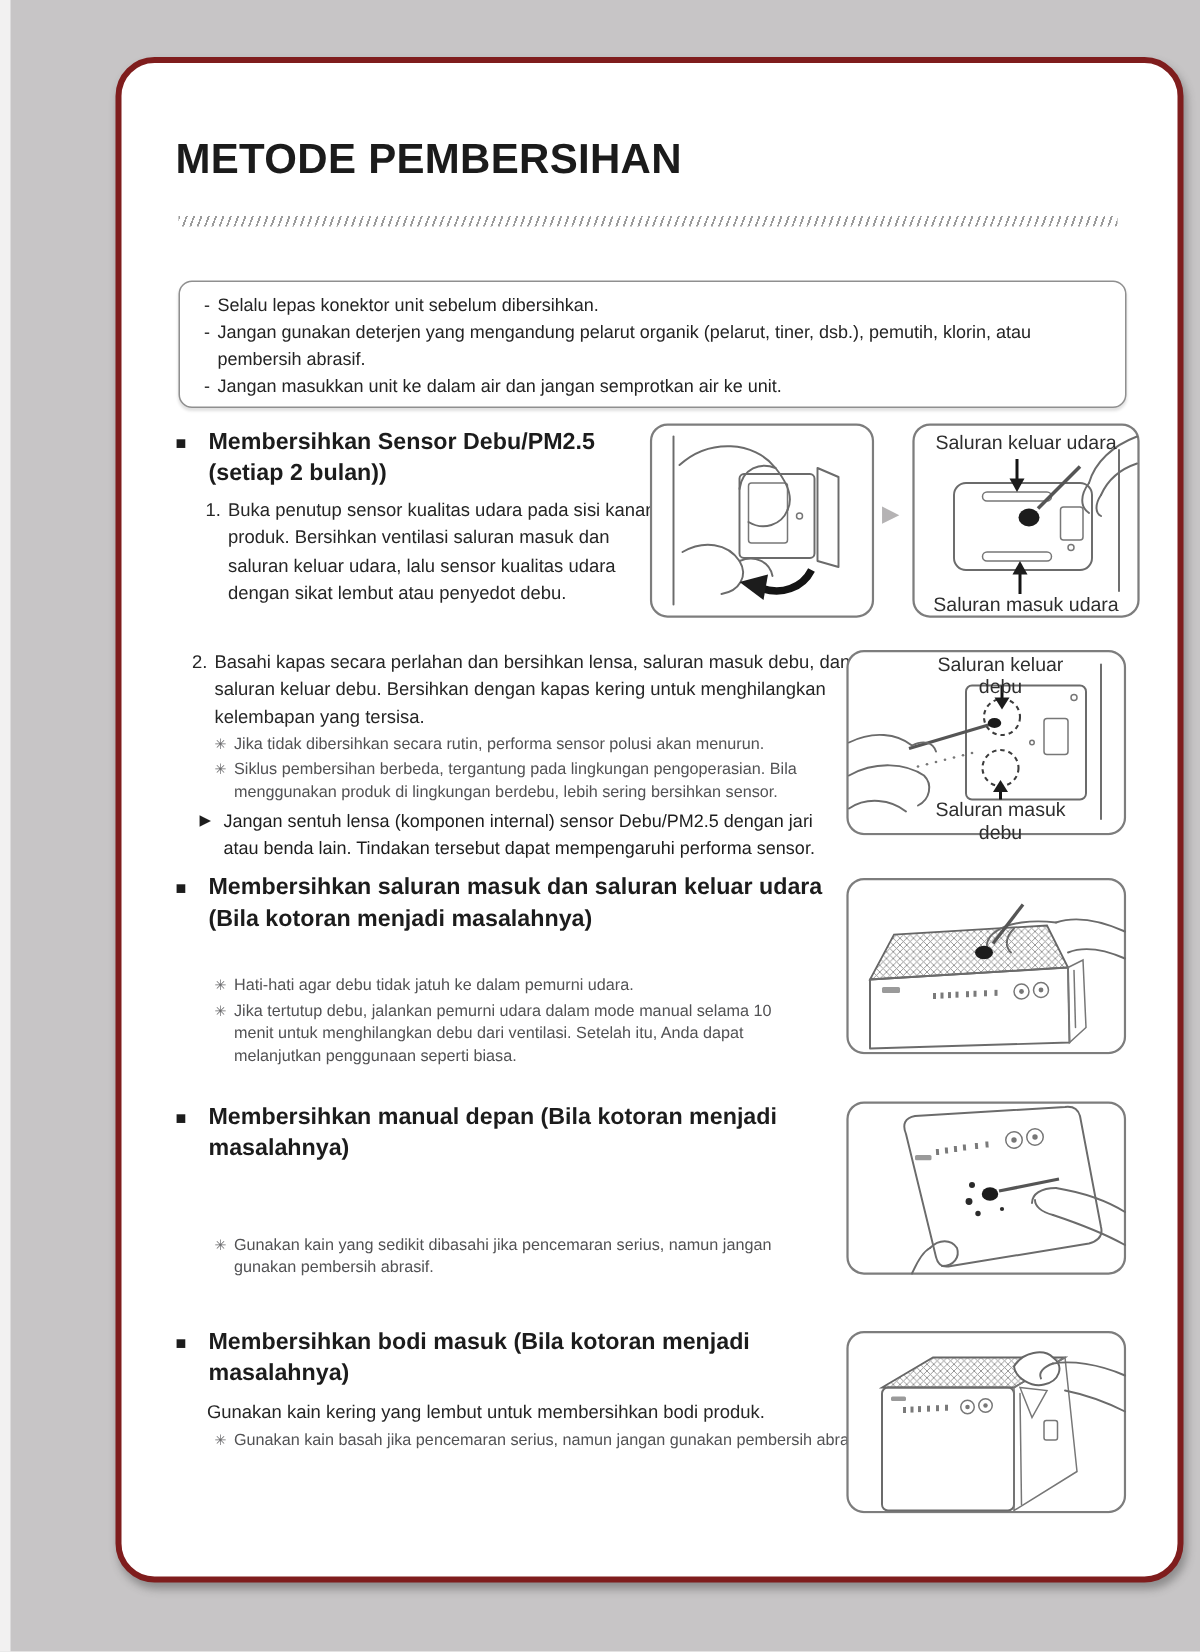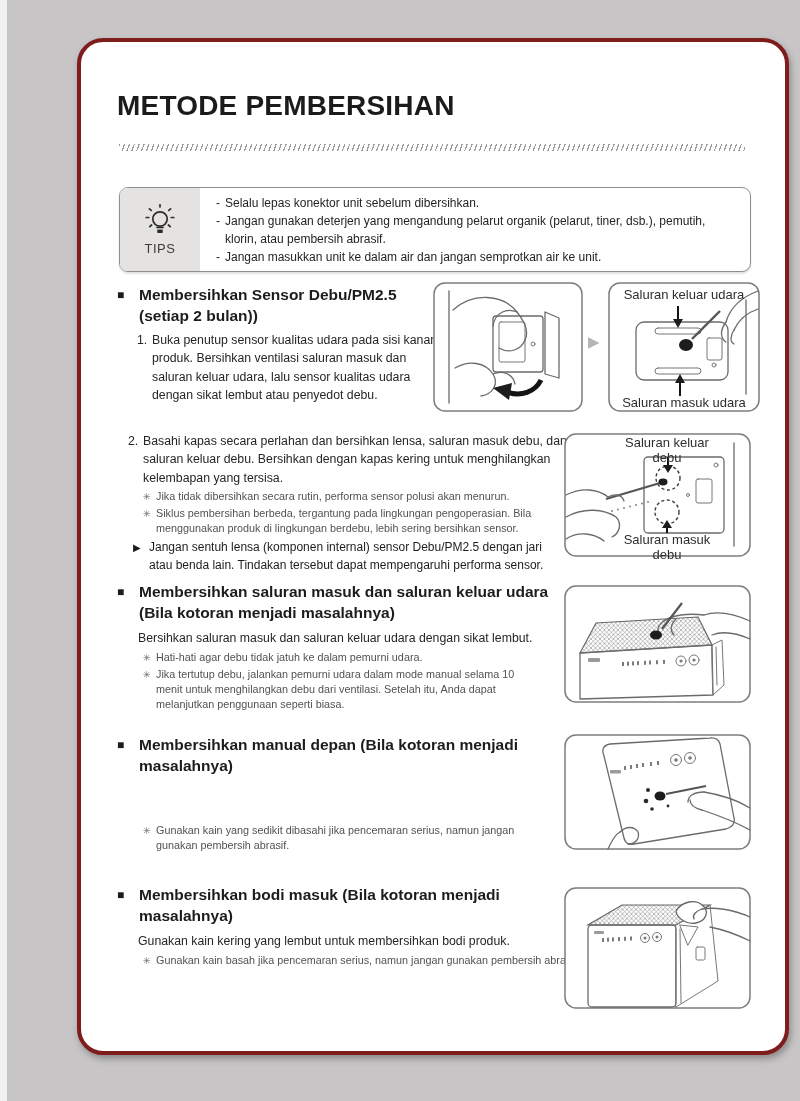--- a/index.html
+++ b/index.html
@@ -63,31 +63,20 @@
 <body>
 
 <div class="edge-strip"></div>
 
 <div class="card">
 
   <div class="title">METODE PEMBERSIHAN</div>
   <div class="title-rule"></div>
 
   <div class="tips">
-    <div class="tips-left">
-      <svg width="34" height="36" viewBox="0 0 34 36">
-        <g stroke="#2e2e2e" stroke-width="1.7" fill="none" stroke-linecap="round">
-          <circle cx="17" cy="15" r="7.2"></circle>
-          <path d="M14,23.5 h6"></path>
-          <rect x="14.2" y="25.5" width="5.6" height="3.4" rx="1" fill="#2e2e2e" stroke="none"></rect>
-          <path d="M17,3 v-2.2 M8.2,6.4 L6.4,4.8 M25.8,6.4 L27.6,4.8 M5.8,13.5 h-2.6 M28.2,13.5 h2.6 M8.6,21 L6.8,22.6 M25.4,21 L27.2,22.6"></path>
-        </g>
-      </svg>
-      <div class="tips-label">TIPS</div>
-    </div>
     <div class="tips-body">
       <div class="tip-line">
         <span class="dash">-</span>
         <span>Selalu lepas konektor unit sebelum dibersihkan.</span>
       </div>
       <div class="tip-line">
         <span class="dash">-</span>
         <span>Jangan gunakan deterjen yang mengandung pelarut organik (pelarut, tiner, dsb.), pemutih, klorin, atau pembersih abrasif.</span>
       </div>
       <div class="tip-line">
@@ -209,21 +198,20 @@
     <div class="figlabel" style="top:99px;left:55px;width:96px;">Saluran masuk debu</div>
   </div>
 
   <div class="sec-h" style="left:36px;top:540px;width:480px;">
     <span class="bullet">■</span>
     <div>
       <div>Membersihkan saluran masuk dan saluran keluar udara</div>
       <div>(Bila kotoran menjadi masalahnya)</div>
     </div>
   </div>
-  <div class="body-p" style="left:57px;top:587px;width:425px;">Bersihkan saluran masuk dan saluran keluar udara dengan sikat lembut.</div>
   <div class="notes" style="left:62px;top:608px;width:408px;">
     <div class="note">
       <span class="marker">✳</span>
       <span>Hati-hati agar debu tidak jatuh ke dalam pemurni udara.</span>
     </div>
     <div class="note">
       <span class="marker">✳</span>
       <span style="max-width:382px;">Jika tertutup debu, jalankan pemurni udara dalam mode manual selama 10 menit untuk menghilangkan debu dari ventilasi. Setelah itu, Anda dapat melanjutkan penggunaan seperti biasa.</span>
     </div>
   </div>

